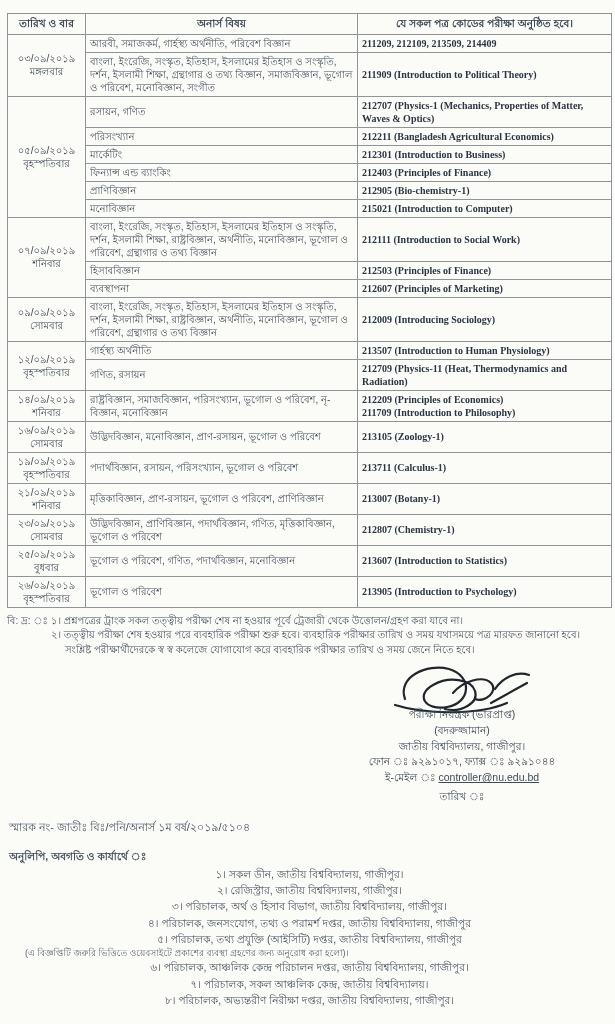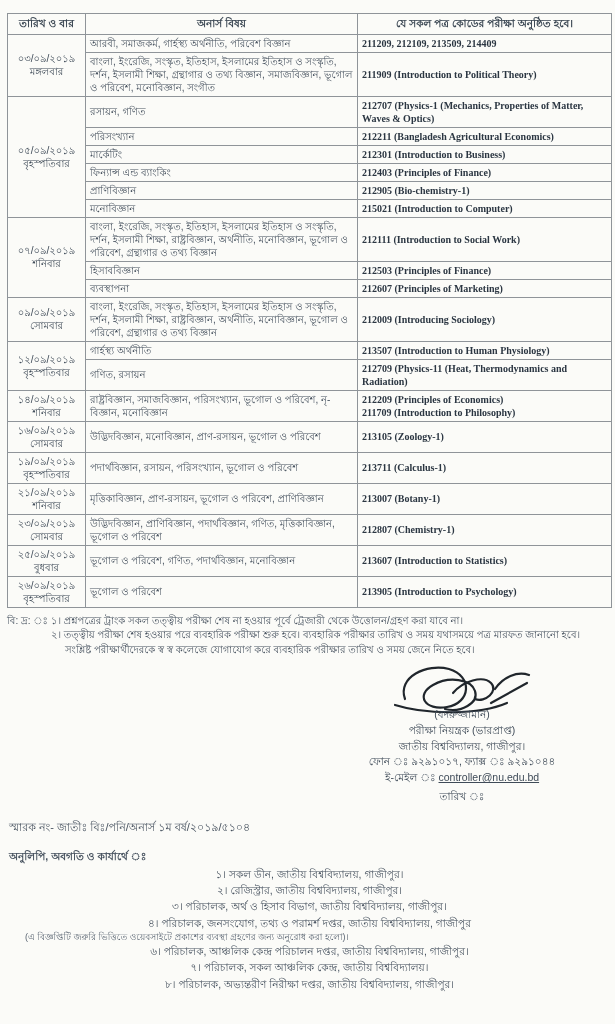--- a/index.html
+++ b/index.html
@@ -239,42 +239,43 @@
   <div class="sig-block">
     <svg class="sig-scribble" width="150" height="62" viewBox="0 0 150 62">
       <g fill="none" stroke="#20262c" stroke-width="2.2" stroke-linecap="round">
         <path d="M18,40 C10,18 40,4 62,10 C86,17 84,44 60,48 C38,52 28,36 46,26 C62,17 84,20 88,32 C92,44 74,54 58,50"></path>
         <path d="M66,34 C76,22 96,16 104,24 C112,32 98,44 88,40"></path>
         <path d="M108,30 C116,18 130,12 142,16"></path>
         <path d="M104,44 L140,24"></path>
         <path d="M8,46 C40,56 92,56 120,44"></path>
       </g>
     </svg>
+    <div>পরীক্ষা নিয়ন্ত্রক (ভারপ্রাপ্ত)</div>
     <div>(বদরুজ্জামান)</div>
-    <div>পরীক্ষা নিয়ন্ত্রক (ভারপ্রাপ্ত)</div>
     <div>জাতীয় বিশ্ববিদ্যালয়, গাজীপুর।</div>
     <div>ফোন ঃ ৯২৯১০১৭, ফ্যাক্স ঃ ৯২৯১০৪৪</div>
     <div class="sig-email">
       <span>ই-মেইল ঃ</span>
       <span class="email-text">controller@nu.edu.bd</span>
     </div>
     <div class="sig-date">
       <span>তারিখ ঃ</span>
     </div>
   </div>
 
   <div class="memo">স্মারক নং- জাতীঃ বিঃ/পনি/অনার্স ১ম বর্ষ/২০১৯/৫১০৪</div>
 
   <div class="dist">
     <div class="dist-heading">অনুলিপি, অবগতি ও কার্যার্থে ঃ</div>
 
     <div class="dist-item">১। সকল ডীন, জাতীয় বিশ্ববিদ্যালয়, গাজীপুর।</div>
     <div class="dist-item">২। রেজিস্ট্রার, জাতীয় বিশ্ববিদ্যালয়, গাজীপুর।</div>
     <div class="dist-item">৩। পরিচালক, অর্থ ও হিসাব বিভাগ, জাতীয় বিশ্ববিদ্যালয়, গাজীপুর।</div>
     <div class="dist-item">৪। পরিচালক, জনসংযোগ, তথ্য ও পরামর্শ দপ্তর, জাতীয় বিশ্ববিদ্যালয়, গাজীপুর</div>
+    <div class="dist-item">৫। পরিচালক, তথ্য প্রযুক্তি (আইসিটি) দপ্তর, জাতীয় বিশ্ববিদ্যালয়, গাজীপুর</div>
     <div class="dist-note">(এ বিজ্ঞপ্তিটি জরুরি ভিত্তিতে ওয়েবসাইটে প্রকাশের ব্যবস্থা গ্রহণের জন্য অনুরোধ করা হলো)।</div>
     <div class="dist-item">৬। পরিচালক, আঞ্চলিক কেন্দ্র পরিচালন দপ্তর, জাতীয় বিশ্ববিদ্যালয়, গাজীপুর।</div>
     <div class="dist-item">৭। পরিচালক, সকল আঞ্চলিক কেন্দ্র, জাতীয় বিশ্ববিদ্যালয়।</div>
     <div class="dist-item">৮। পরিচালক, অভ্যন্তরীণ নিরীক্ষা দপ্তর, জাতীয় বিশ্ববিদ্যালয়, গাজীপুর।</div>
 
   </div>
 
 </div>
 
 </body></html>

